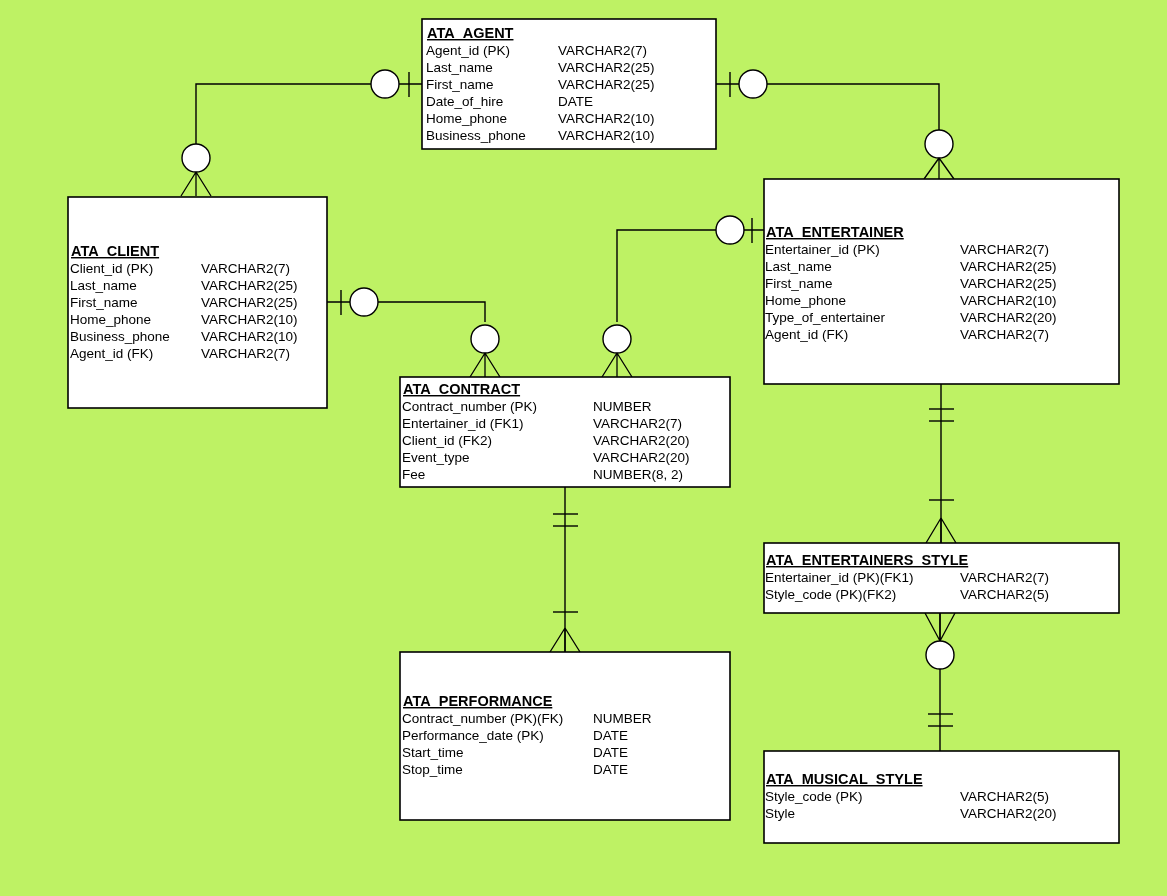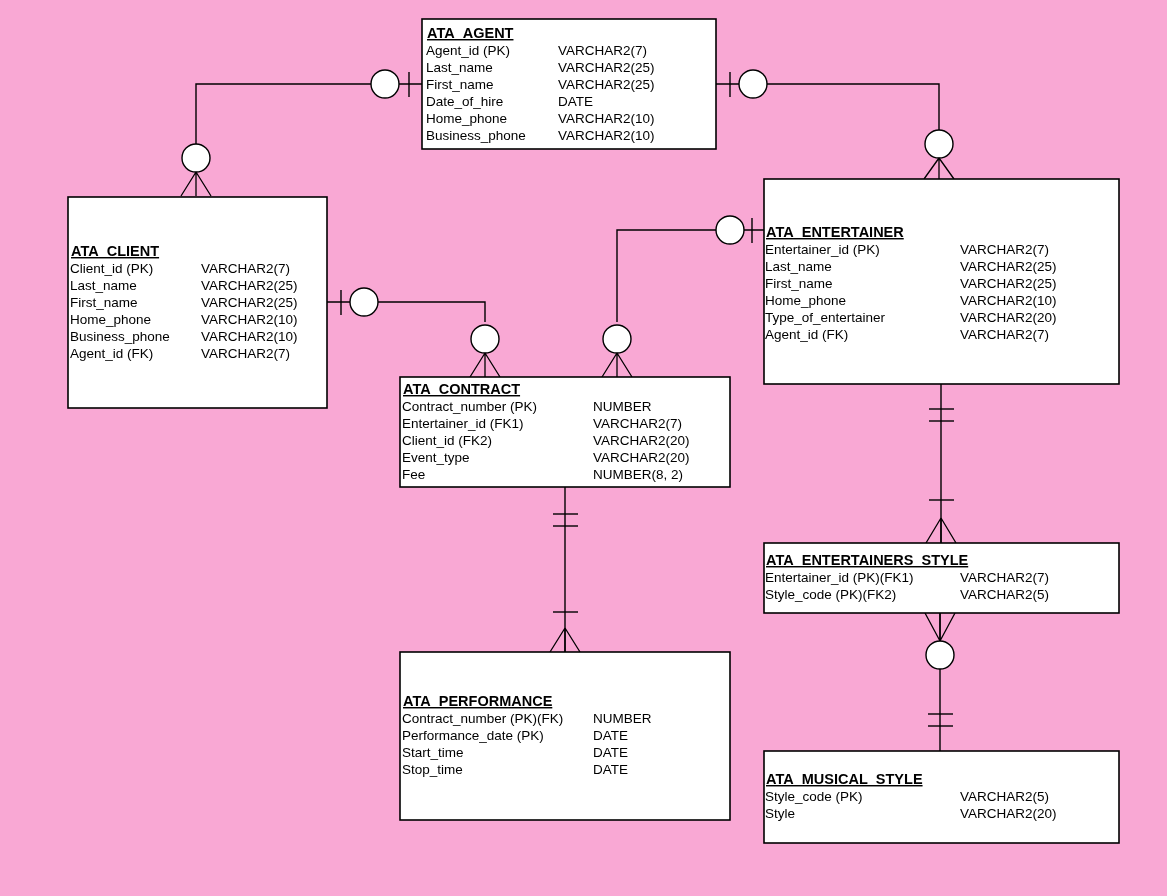--- a/index.html
+++ b/index.html
@@ -7,21 +7,21 @@
     padding: 0;
     background: #ffffff;
   }
   body {
     font-family: "Liberation Sans", sans-serif;
   }
   #diagram-root {
     position: relative;
     width: 1167px;
     height: 896px;
-    background: #f9a8d4;
+    background: #bef264;
     overflow: hidden;
   }
   #er-svg {
     position: absolute;
     top: 0;
     left: 0;
     width: 1167px;
     height: 896px;
   }
   .entity-box {

